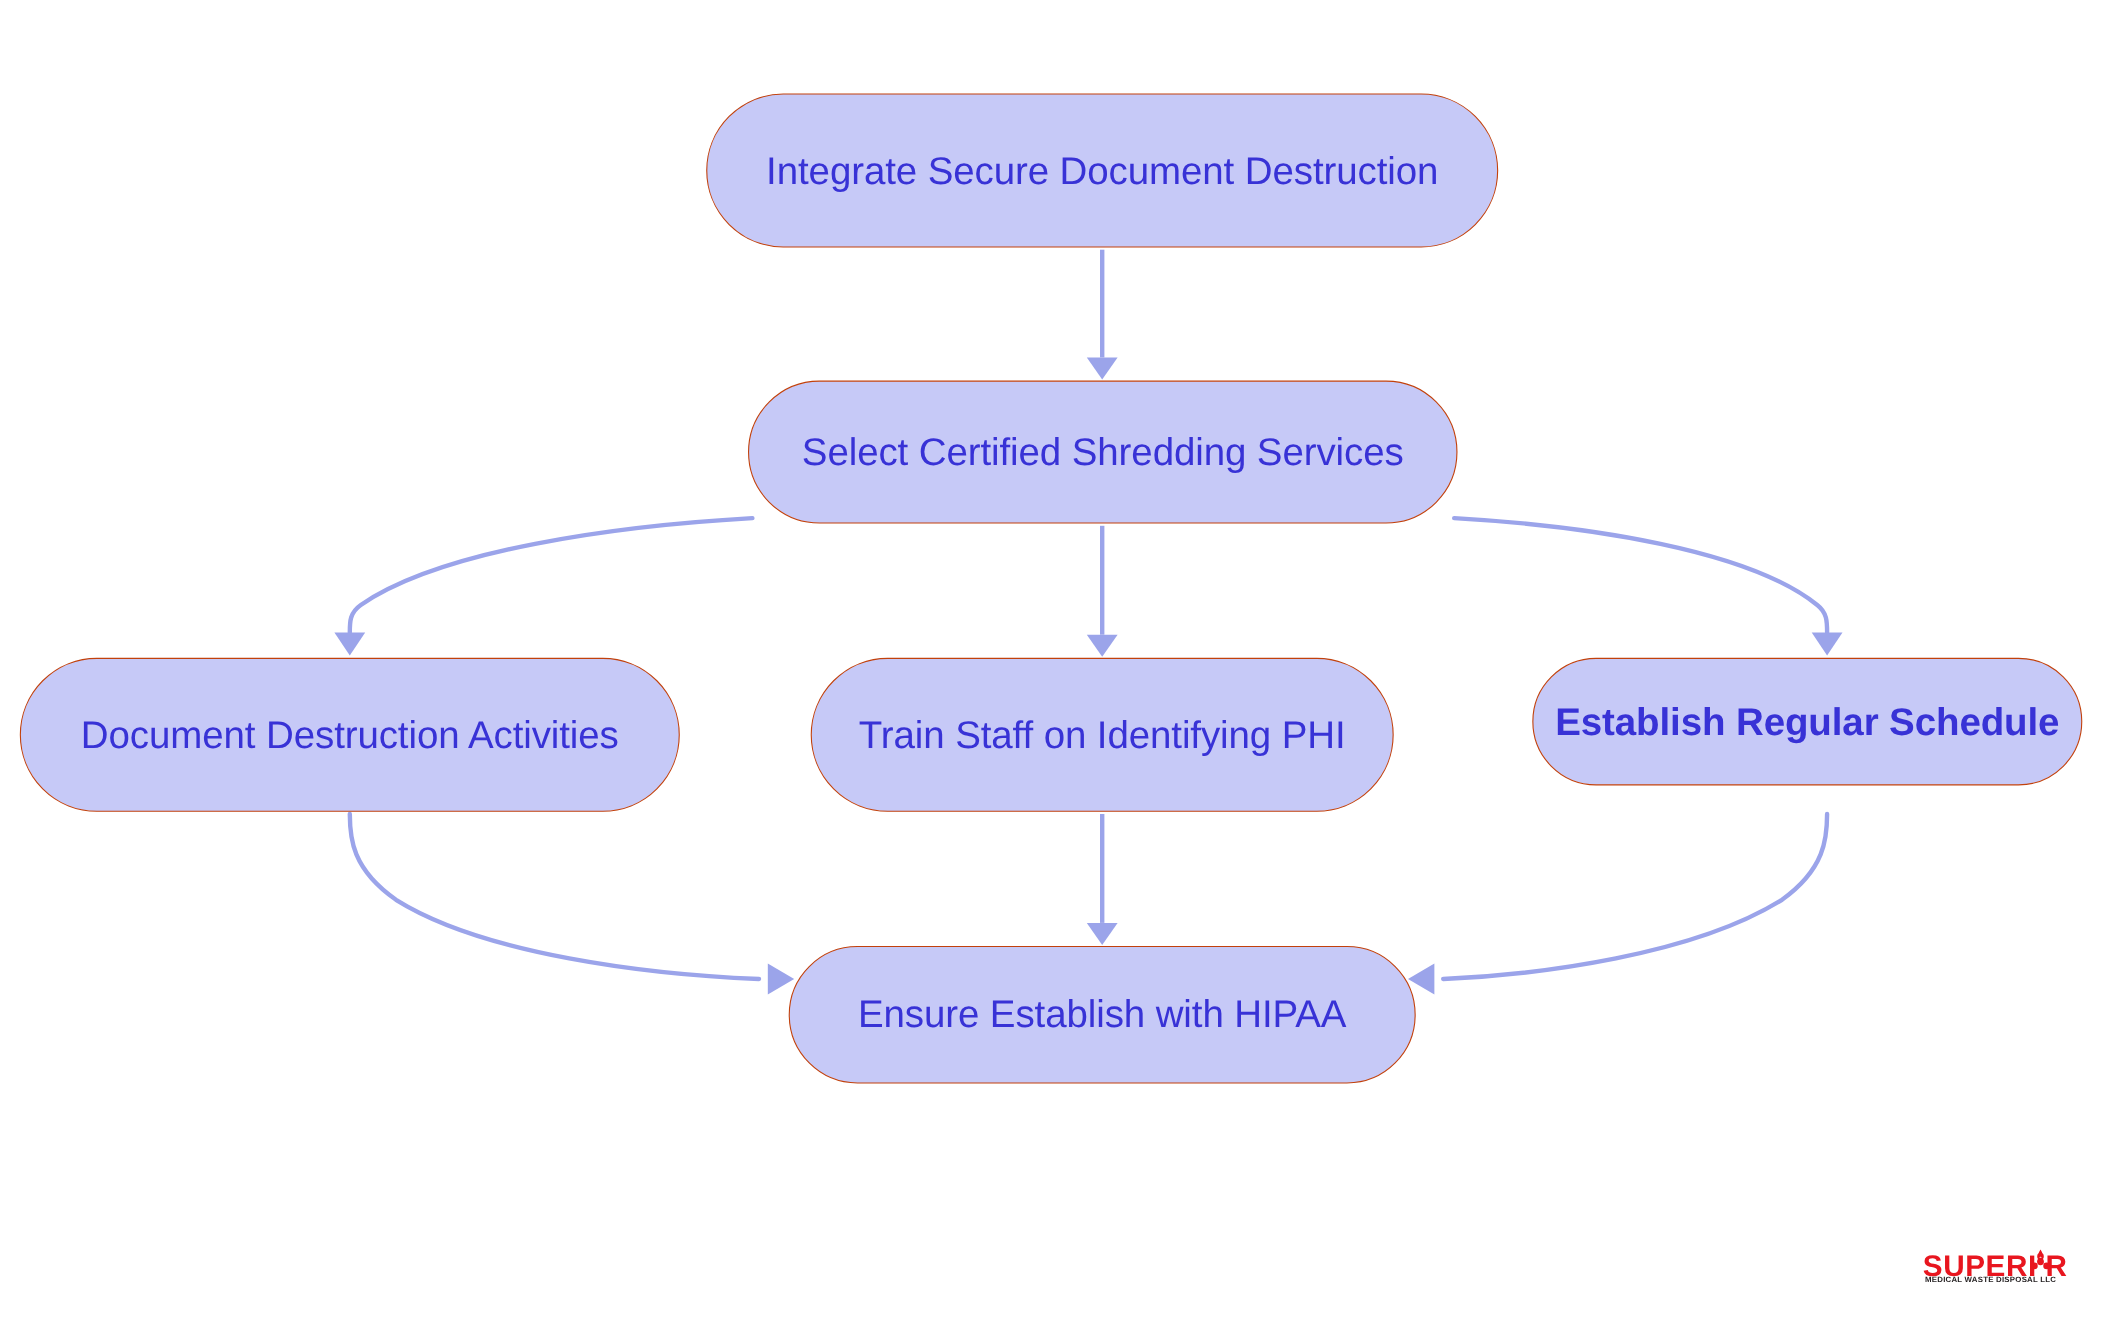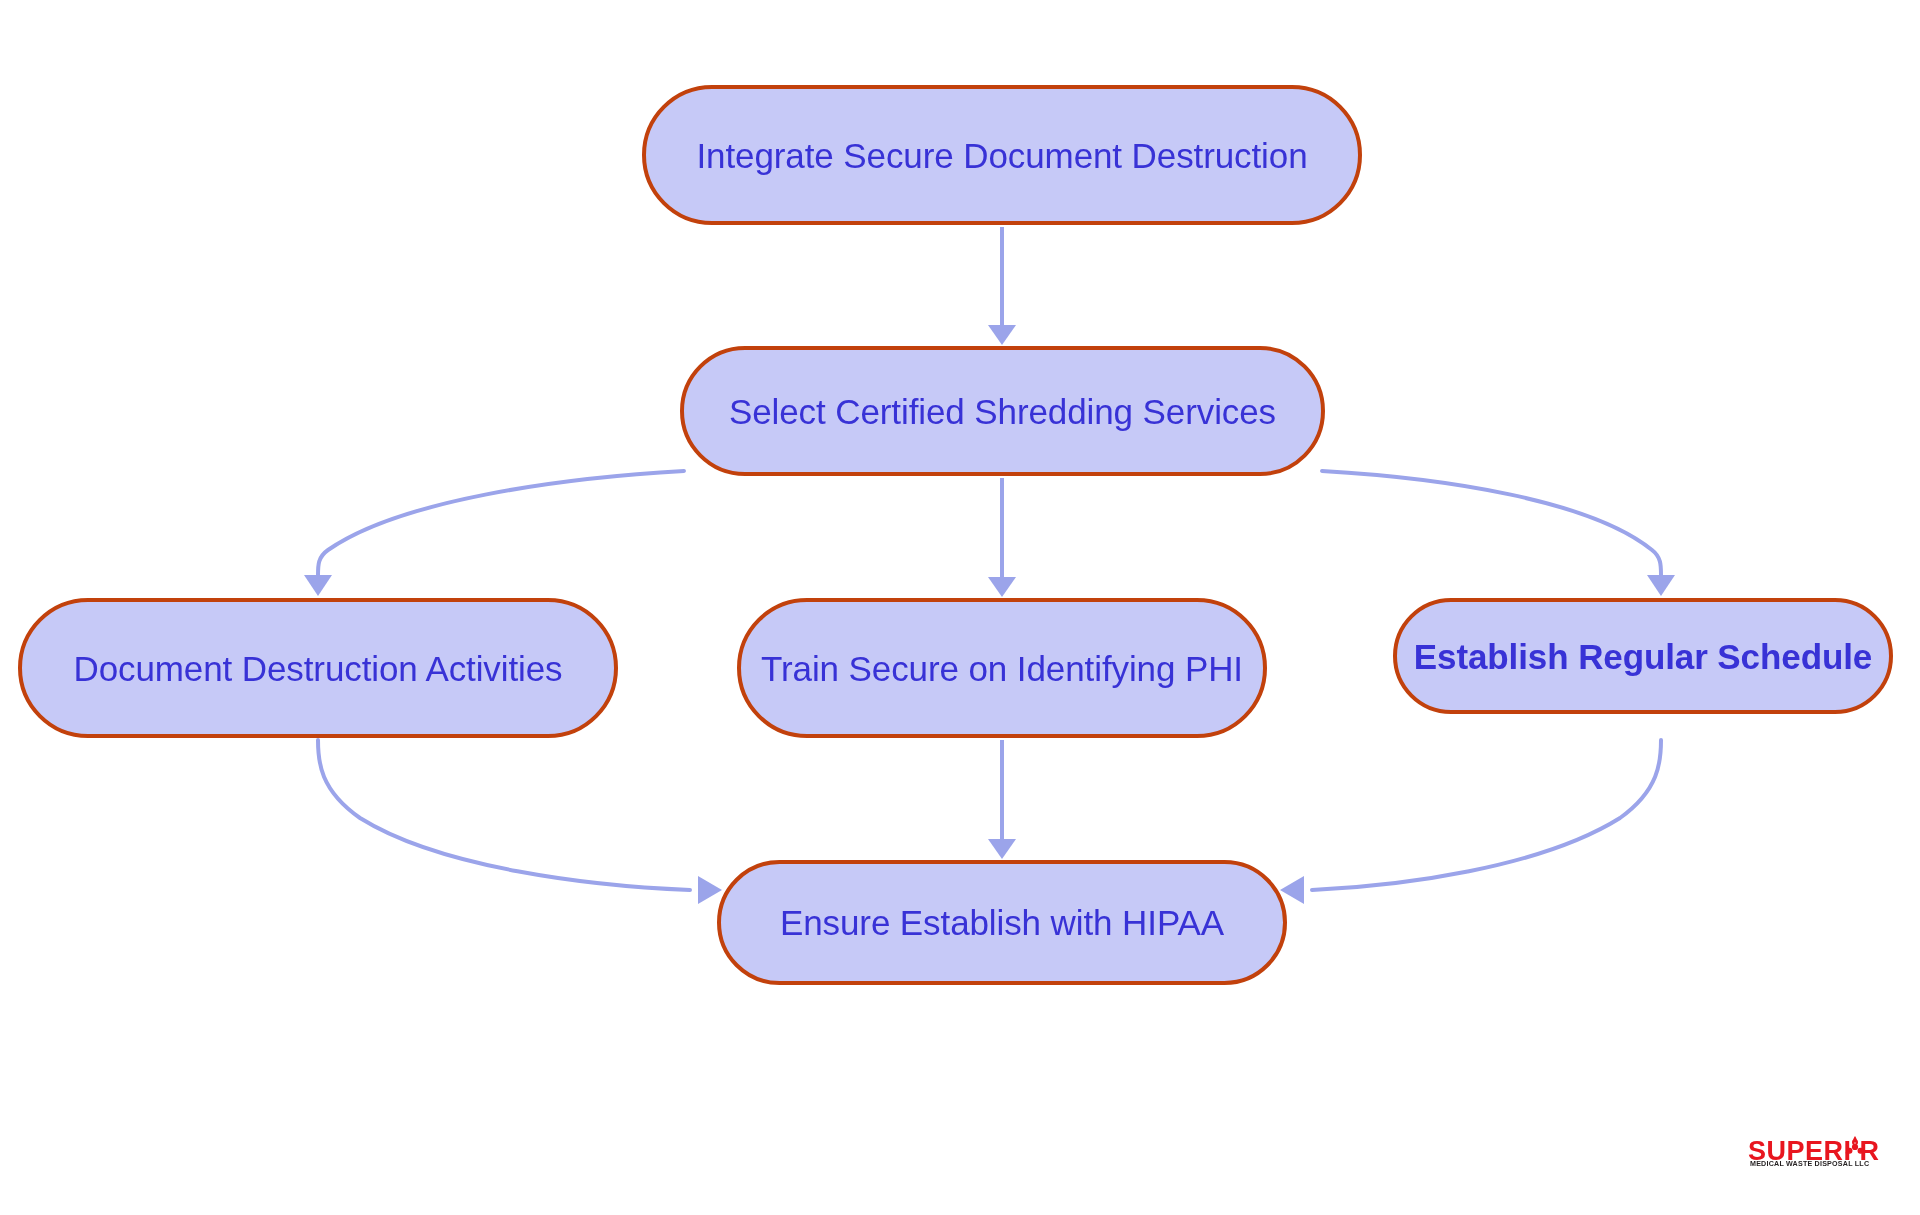--- a/index.html
+++ b/index.html
@@ -25,21 +25,21 @@
     pointer-events: none;
   }
   .node {
     position: absolute;
     box-sizing: border-box;
     display: flex;
     align-items: center;
     justify-content: center;
     text-align: center;
     background: #c6c9f7;
-    border: 4px solid #c2410c;
+    border: 1px solid #c2410c;
     border-radius: 999px;
     color: #3832d6;
     font-family: "Liberation Sans", sans-serif;
     font-weight: 400;
     letter-spacing: -0.1px;
     white-space: nowrap;
     padding: 0 28px;
   }
   .node-label {
     color: #3832d6;
@@ -148,21 +148,21 @@
 
   <div class="node" id="node-2">
     <span class="node-label">Document Destruction Activities</span>
   </div>
 
   <div class="node" id="node-1">
     <span class="node-label">Select Certified Shredding Services</span>
   </div>
 
   <div class="node" id="node-3">
-    <span class="node-label">Train Secure on Identifying PHI</span>
+    <span class="node-label">Train Staff on Identifying PHI</span>
   </div>
 
   <div class="node" id="node-4">
     <span class="node-label">Establish Regular Schedule</span>
   </div>
 
   <div class="node" id="node-5">
     <span class="node-label">Ensure Establish with HIPAA</span>
   </div>
 

